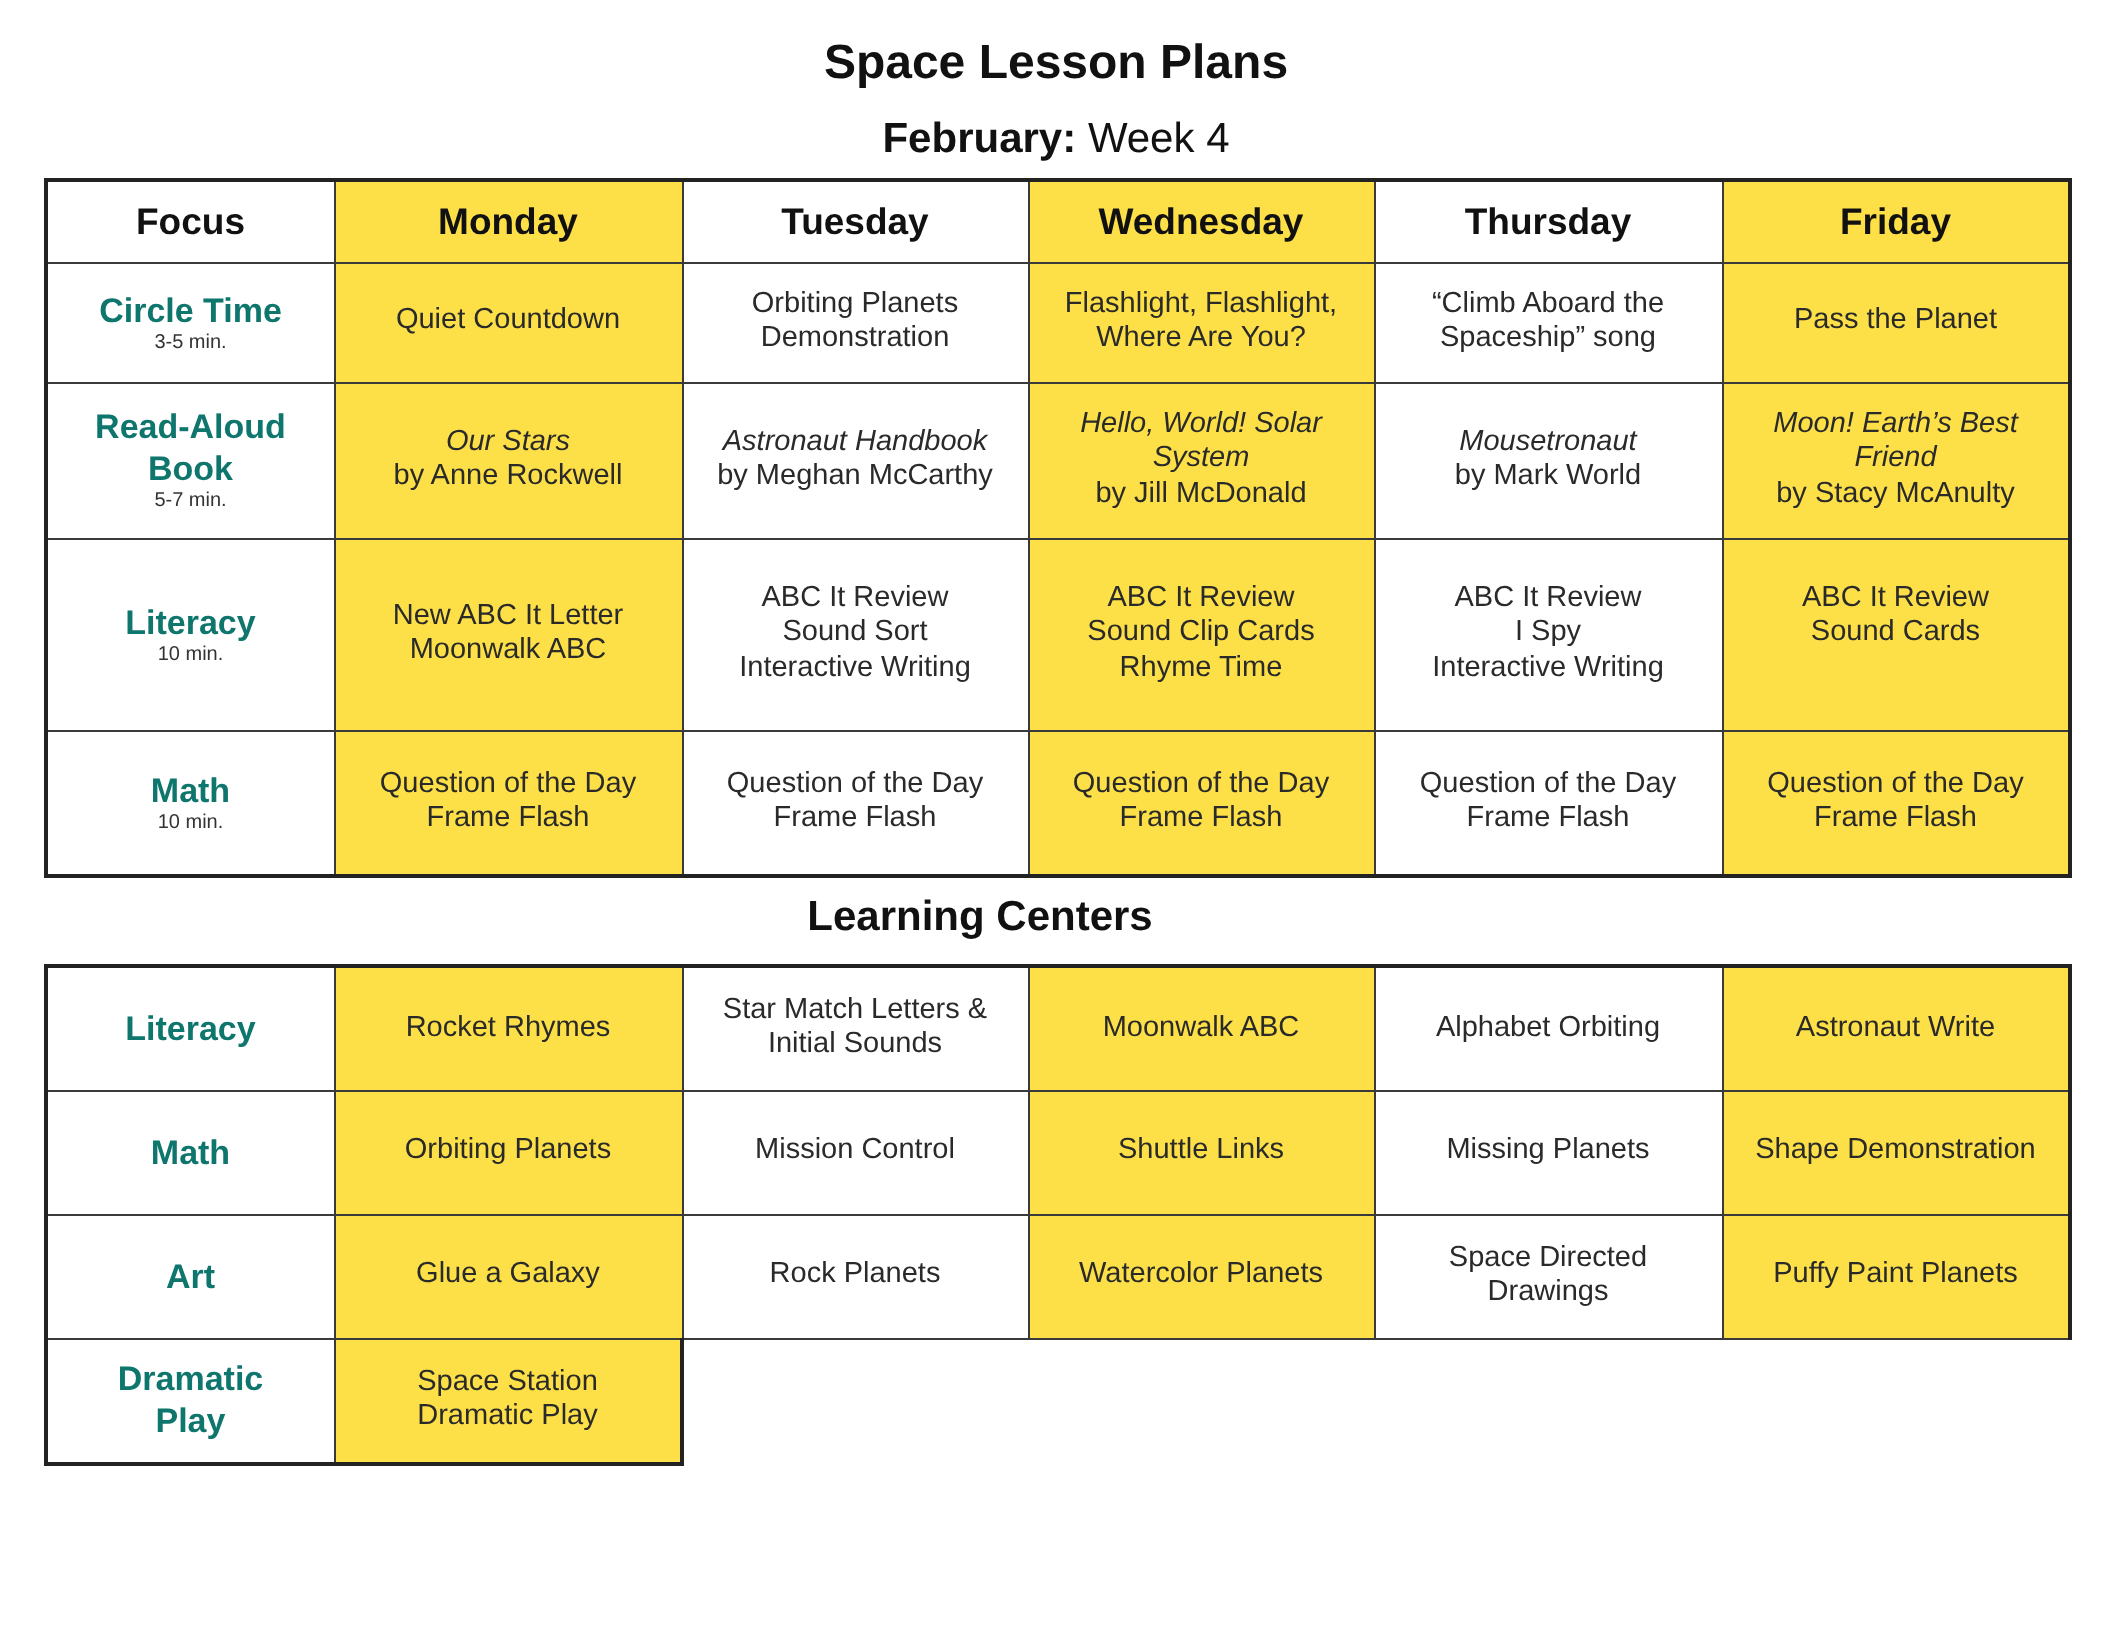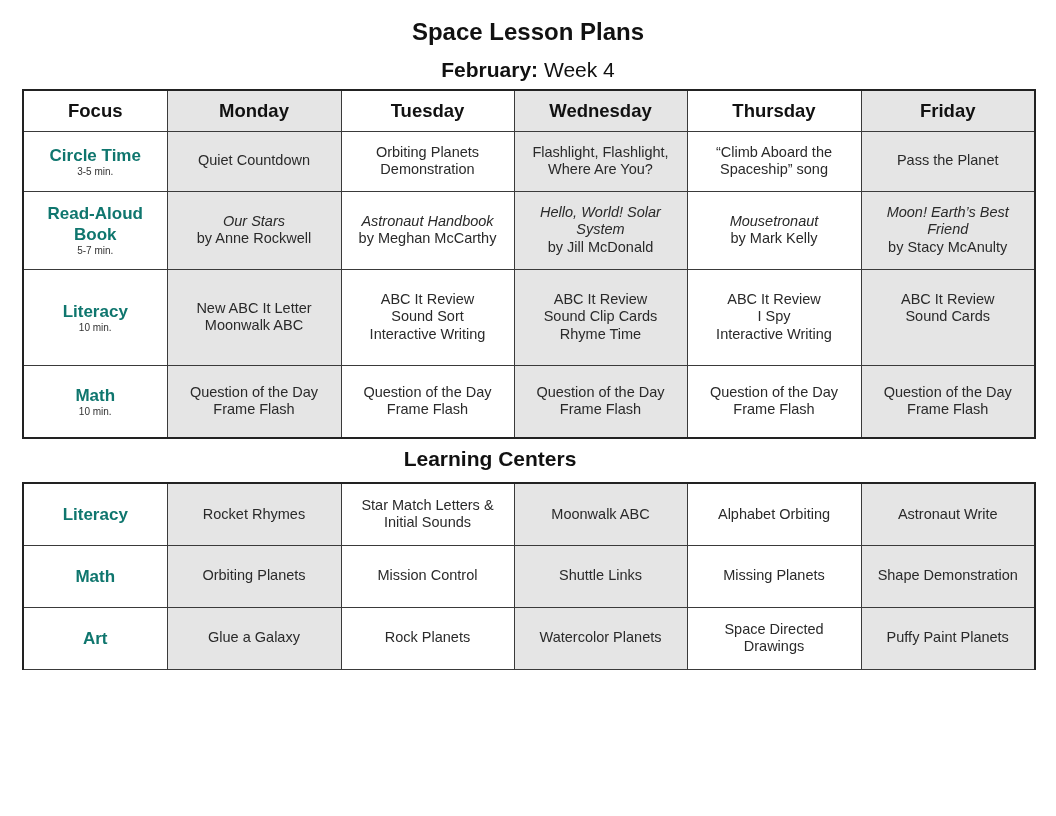--- a/index.html
+++ b/index.html
@@ -5,21 +5,21 @@
   * { box-sizing: border-box; margin: 0; padding: 0; }
   html, body { width: 1056px; height: 816px; background: #ffffff; overflow: hidden; }
   body { font-family: "Liberation Sans", "DejaVu Sans", sans-serif; color: #1a1a1a; position: relative; }
   .title { position: absolute; left: 0; width: 1056px; top: 18px; text-align: center; font-weight: bold; font-size: 24px; color: #111; }
   .subtitle { position: absolute; left: 0; width: 1056px; top: 58px; text-align: center; font-size: 21px; color: #111; }
   .subtitle b { font-weight: bold; }
   .section-title { position: absolute; left: 0; width: 980px; top: 447px; text-align: center; font-weight: bold; font-size: 21px; color: #111; }
 
   table { position: absolute; border-collapse: collapse; table-layout: fixed; }
   td, th { border: 1.5px solid #3a3a3a; text-align: center; vertical-align: middle; font-weight: normal; font-size: 14.5px; line-height: 17.5px; color: #2a2a2a; padding: 2px 4px; }
-  .shade { background: #e5e5e5; }
+  .shade { background: #fde047; }
   th.day { font-weight: bold; font-size: 18.5px; color: #111; }
   .focus-label { font-weight: bold; font-size: 17px; line-height: 21px; color: #0f766e; display: block; }
   .focus-sub { font-size: 10px; line-height: 12px; color: #333; display: block; }
   .it { font-style: italic; display: block; }
   .ln { display: block; }
   .outer-top { left: 22px; top: 89px; width: 1012px; border: 2px solid #222; }
   .outer-bottom { left: 22px; top: 482px; width: 1012px; }
   .blank { border: none !important; background: transparent; }
 </style>
 </head>
@@ -87,21 +87,21 @@
     <td>
           <span class="it">Astronaut Handbook</span>
           <span class="ln">by Meghan McCarthy</span>
         </td>
     <td class="shade">
           <span class="it">Hello, World! Solar System</span>
           <span class="ln">by Jill McDonald</span>
         </td>
     <td>
           <span class="it">Mousetronaut</span>
-          <span class="ln">by Mark Kelly</span>
+          <span class="ln">by Mark World</span>
         </td>
     <td class="shade">
           <span class="it">Moon! Earth’s Best Friend</span>
           <span class="ln">by Stacy McAnulty</span>
         </td>
   </tr>
 
   <tr style="height:96px">
     <td>
       <span class="focus-label">Literacy</span>
@@ -196,14 +196,21 @@
   <tr style="height:62px">
     <td style="border-left:2px solid #222">
           <span class="focus-label">Art</span>
         </td>
     <td class="shade">Glue a Galaxy</td>
     <td>Rock Planets</td>
     <td class="shade">Watercolor Planets</td>
     <td style="padding:0 16px">Space Directed Drawings</td>
     <td class="shade" style="border-right:2px solid #222">Puffy Paint Planets</td>
   </tr>
+  <tr style="height:63px">
+    <td style="border-left:2px solid #222;border-bottom:2px solid #222">
+          <span class="focus-label" style="padding:0 14px">Dramatic Play</span>
+        </td>
+    <td class="shade" style="border-bottom:2px solid #222;border-right:2px solid #222;padding:0 34px">Space Station Dramatic Play</td>
+    <td class="blank" colspan="4"></td>
+  </tr>
 </tbody>
   </table>
 
 </body></html>

